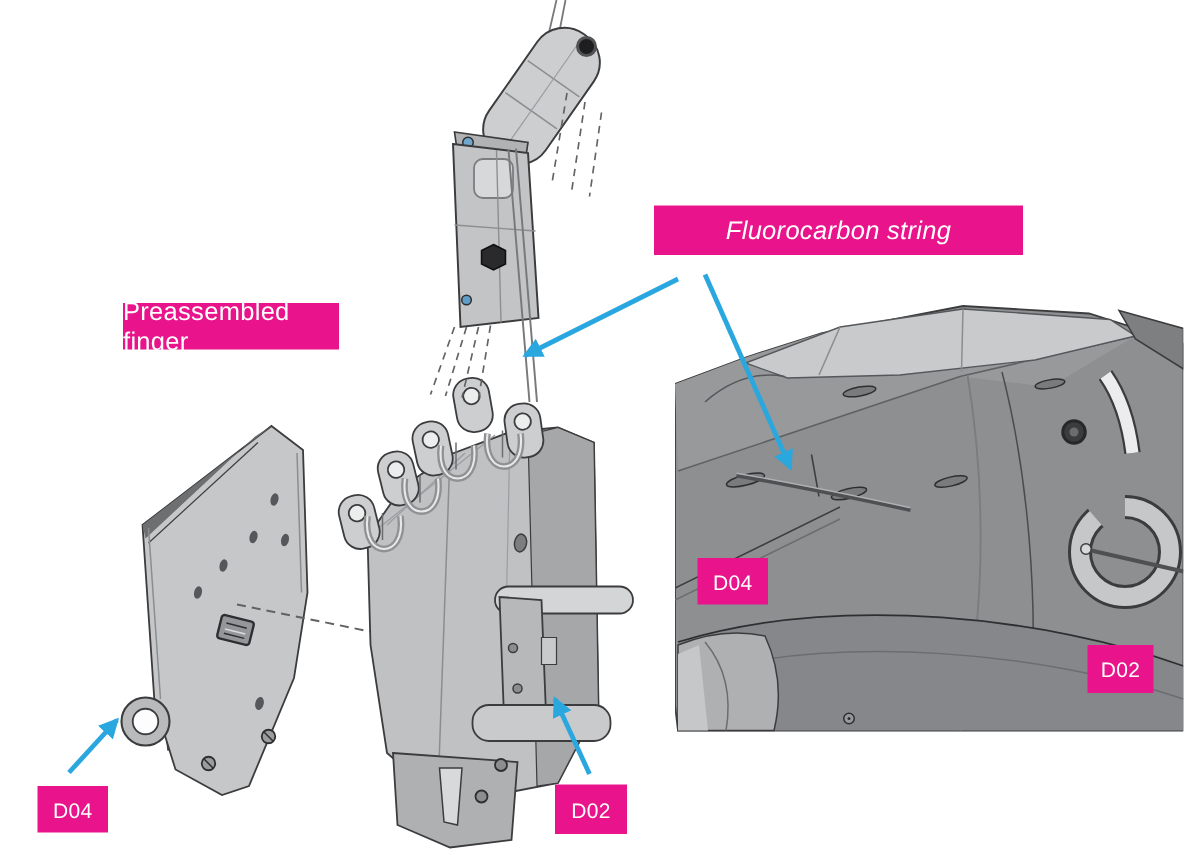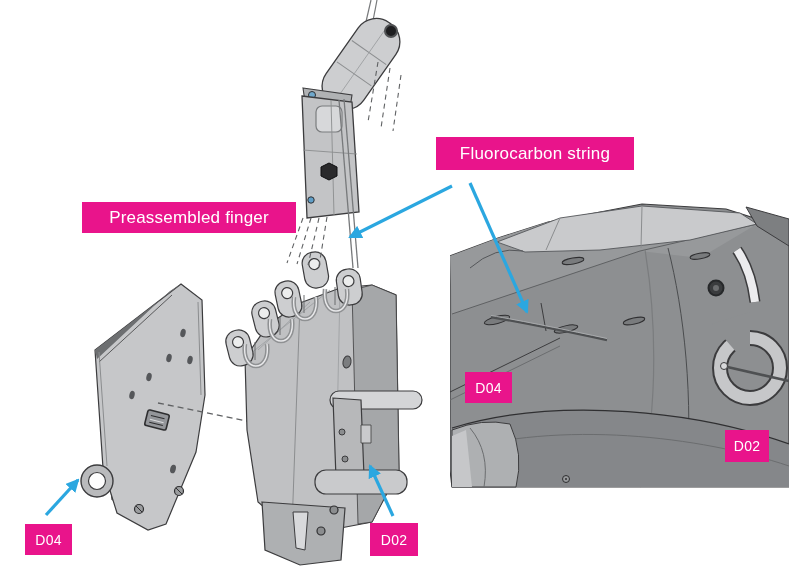--- a/index.html
+++ b/index.html
@@ -8,22 +8,22 @@
     font-family:"Liberation Sans",sans-serif;overflow:hidden;
   }
   .stage > svg{position:absolute;left:0;top:0;}
   .callout{
     position:absolute;background:#E9148B;color:#ffffff;
     display:flex;align-items:center;justify-content:center;
     letter-spacing:.2px;user-select:none;
   }
   .callout.text{font-size:17px;}
   .callout.code{font-size:14px;}
-  #co-pre {left:82px;  top:202px; width:214px; height:31px;}
-  #co-flu {left:436px; top:137px; width:198px; height:33px;}
+  #co-pre {left:82px;  top:202px; width:144px; height:31px;}
+  #co-flu {left:436px; top:137px; width:246px; height:33px;font-style:italic;}
   #co-d04a{left:25px;  top:524px; width:47px;  height:31px;}
   #co-d02a{left:370px; top:523px; width:48px;  height:33px;}
   #co-d04b{left:465px; top:372px; width:47px;  height:31px;}
   #co-d02b{left:725px; top:430px; width:44px;  height:32px;}
 </style>
 </head>
 <body>
 
 <div class="stage">
 

